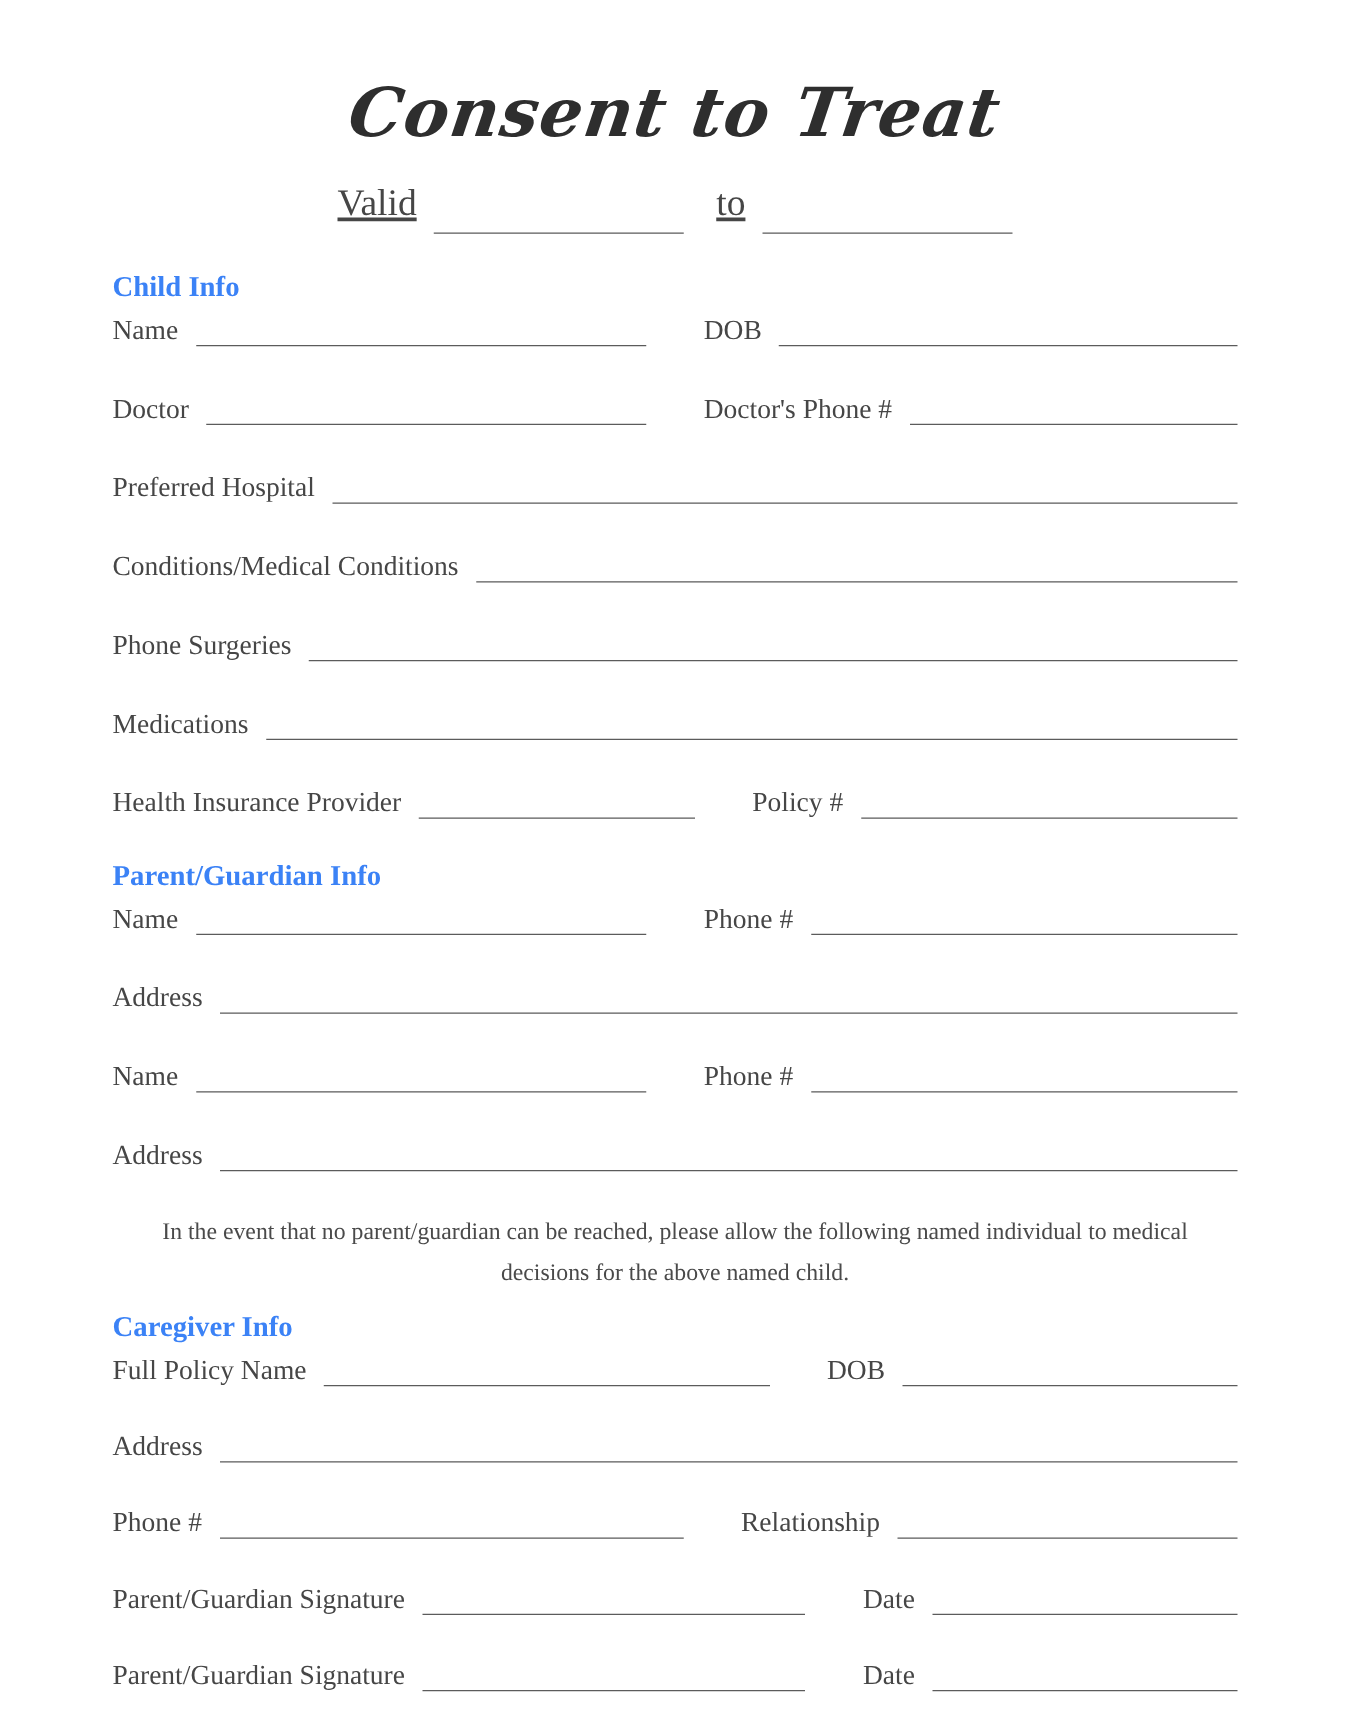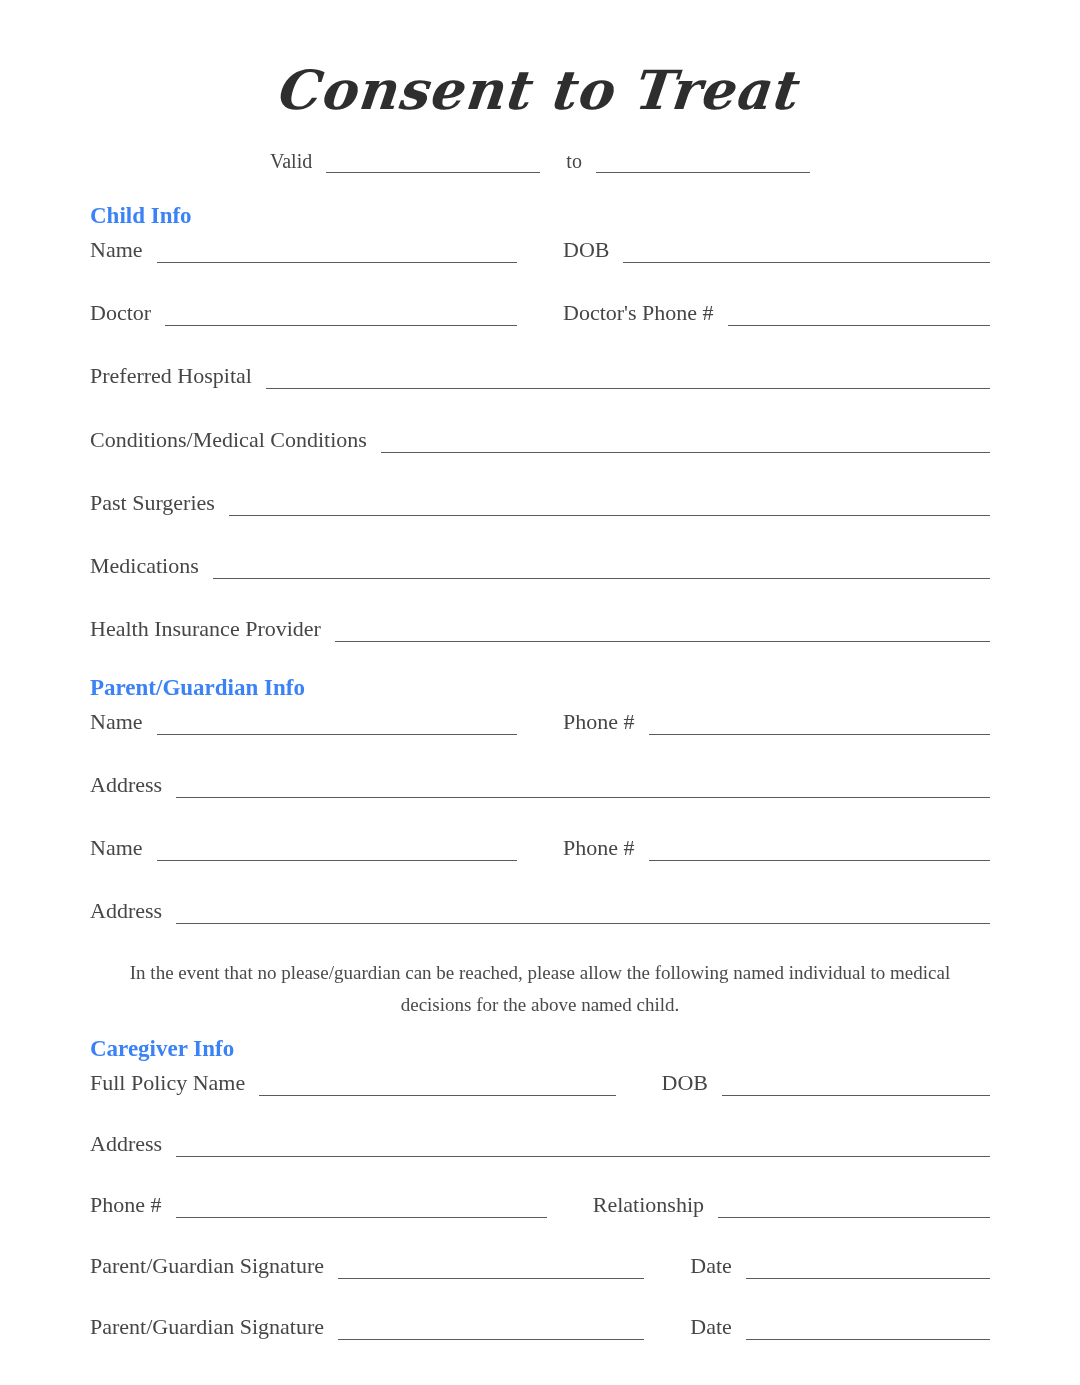--- a/index.html
+++ b/index.html
@@ -27,22 +27,23 @@
     font-weight: 700;
     font-size: 54px;
     color: #2e2e2e;
     transform: skewX(-8deg);
     letter-spacing: 1px;
   }
   .valid-row {
     width: 540px;
     margin: 0 auto 30px auto;
     display: flex;
-    align-items: flex-end;
-    font-size: 20px;
+    align-items: flex-start;
+    font-size: 30px;
+    text-decoration: underline;
   }
   .valid-row .label { margin-right: 14px; }
   .valid-row .to-label { margin-left: 26px; margin-right: 14px; }
   .vline1 { width: 178px; flex: none; }
   .vline2 { width: 205px; flex: none; }
 
   .section-heading {
     font-weight: 700;
     font-size: 23px;
     color: #3b82f6;
@@ -135,37 +136,41 @@
 
     <div class="row">
       <div class="field">
         <span class="label">Conditions/Medical Conditions</span>
         <span class="line"></span>
       </div>
     </div>
 
     <div class="row">
       <div class="field">
-        <span class="label">Past Surgeries</span>
+        <span class="label">Phone Surgeries</span>
         <span class="line"></span>
       </div>
     </div>
 
     <div class="row">
       <div class="field">
         <span class="label">Medications</span>
         <span class="line"></span>
       </div>
     </div>
 
     <div class="row">
       <div class="field f-12">
         <span class="label">Health Insurance Provider</span>
         <span class="line"></span>
       </div>
+      <div class="field f-10">
+        <span class="label">Policy #</span>
+        <span class="line"></span>
+      </div>
     </div>
   </div>
 
   <div class="section sec-parent">
     <div class="section-heading">Parent/Guardian Info</div>
 
     <div class="row">
       <div class="field f-10">
         <span class="label">Name</span>
         <span class="line"></span>
@@ -195,21 +200,21 @@
     </div>
 
     <div class="row">
       <div class="field">
         <span class="label">Address</span>
         <span class="line"></span>
       </div>
     </div>
   </div>
 
-  <p class="note">In the event that no please/guardian can be reached, please allow the following named individual to medical decisions for the above named child.</p>
+  <p class="note">In the event that no parent/guardian can be reached, please allow the following named individual to medical decisions for the above named child.</p>
 
   <div class="section sec-caregiver">
     <div class="section-heading">Caregiver Info</div>
 
     <div class="row">
       <div class="field f-16">
         <span class="label">Full Policy Name</span>
         <span class="line"></span>
       </div>
       <div class="field f-10">

